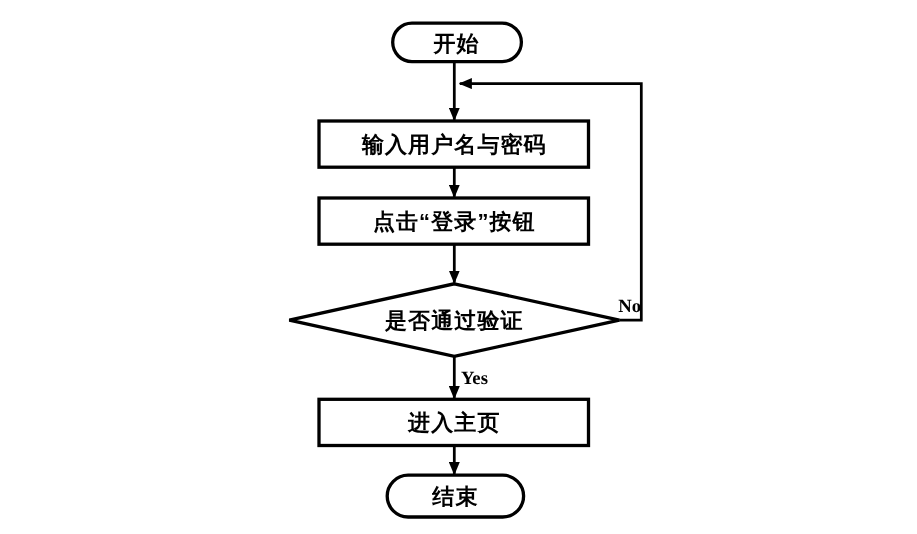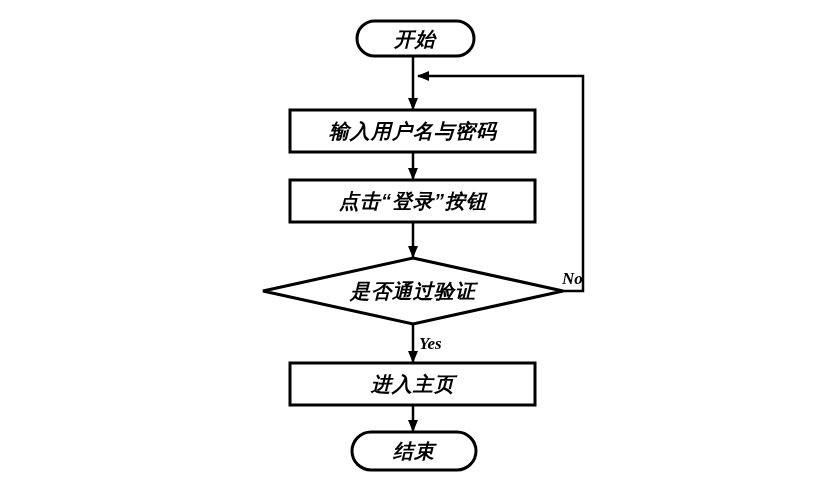--- a/index.html
+++ b/index.html
@@ -11,21 +11,20 @@
     width: 834px;
     height: 485px;
     font-family: "Liberation Sans", sans-serif;
   }
   .canvas {
     position: relative;
     width: 666px;
     height: 485px;
     background: #ffffff;
     overflow: hidden;
-    font-style: italic;
   }
   svg { display: block; }
   .shape {
     fill: #ffffff;
     stroke: #000000;
     stroke-width: 3;
   }
   .edge {
     fill: none;
     stroke: #000000;

